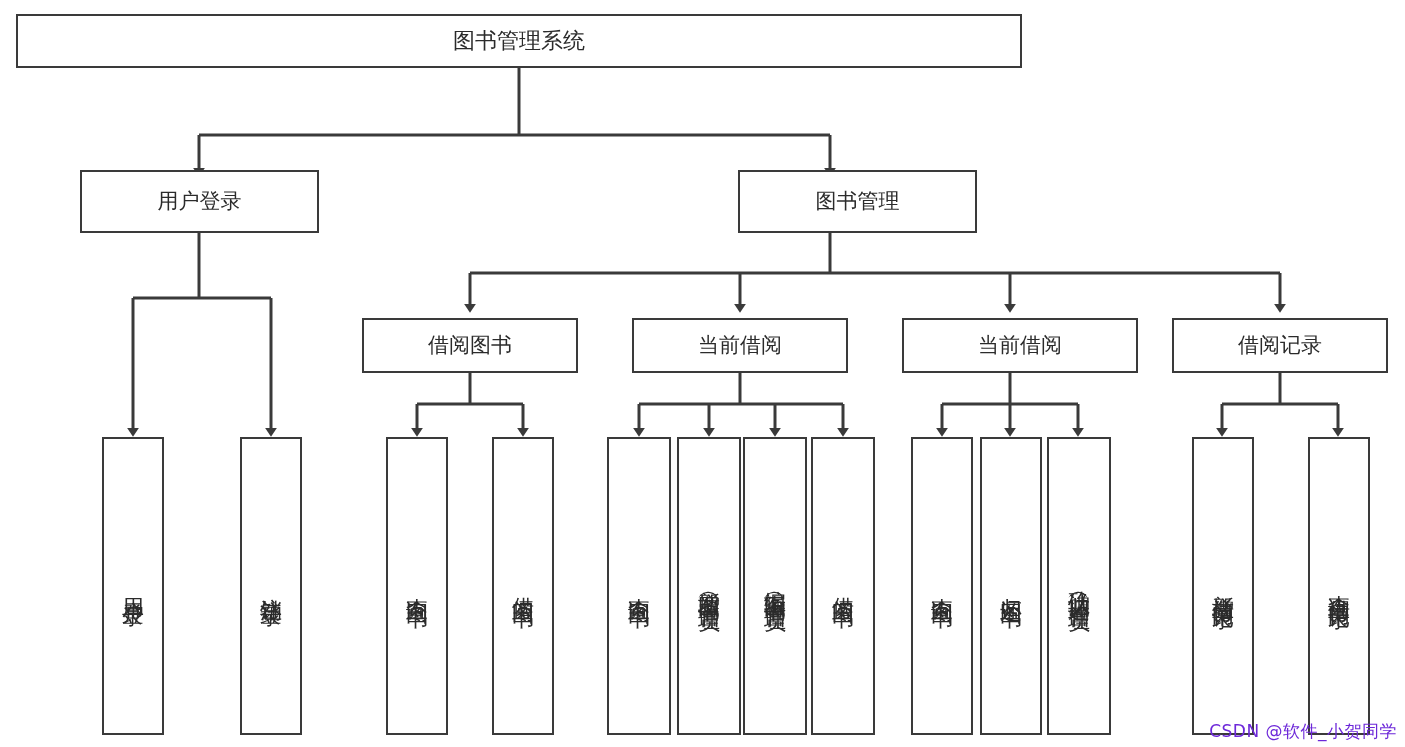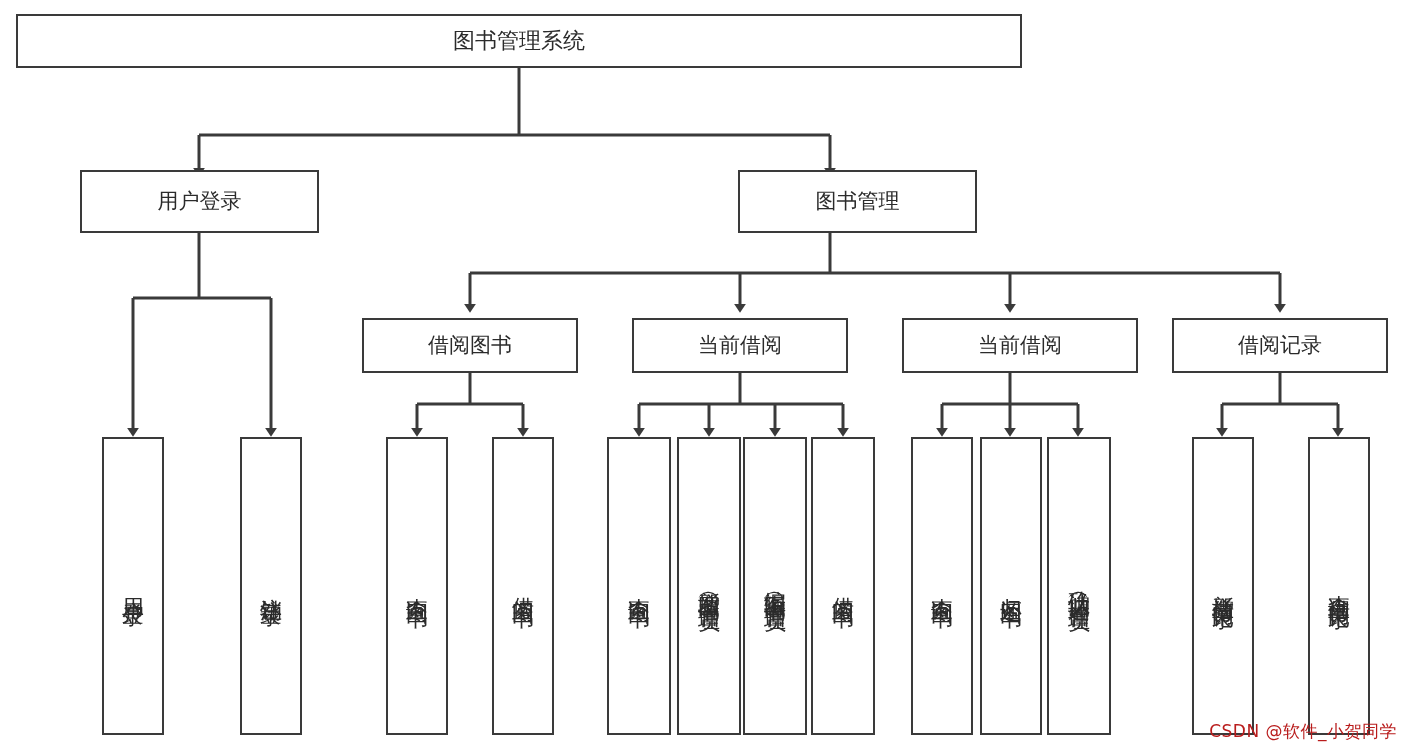--- a/index.html
+++ b/index.html
@@ -65,21 +65,21 @@
     line-height: 1.18;
     letter-spacing: 3px;
     white-space: nowrap;
     color: #2b2b2b;
   }
   #watermark {
     position: absolute;
     right: 8px;
     bottom: 4px;
     font-size: 17px;
-    color: #b91c1c;
+    color: #6d28d9;
     font-family: "DejaVu Sans", "Liberation Sans", sans-serif;
     letter-spacing: 0.5px;
     user-select: none;
     pointer-events: none;
   }
 </style>
 </head>
 <body>
 
 <div id="diagram-root">

